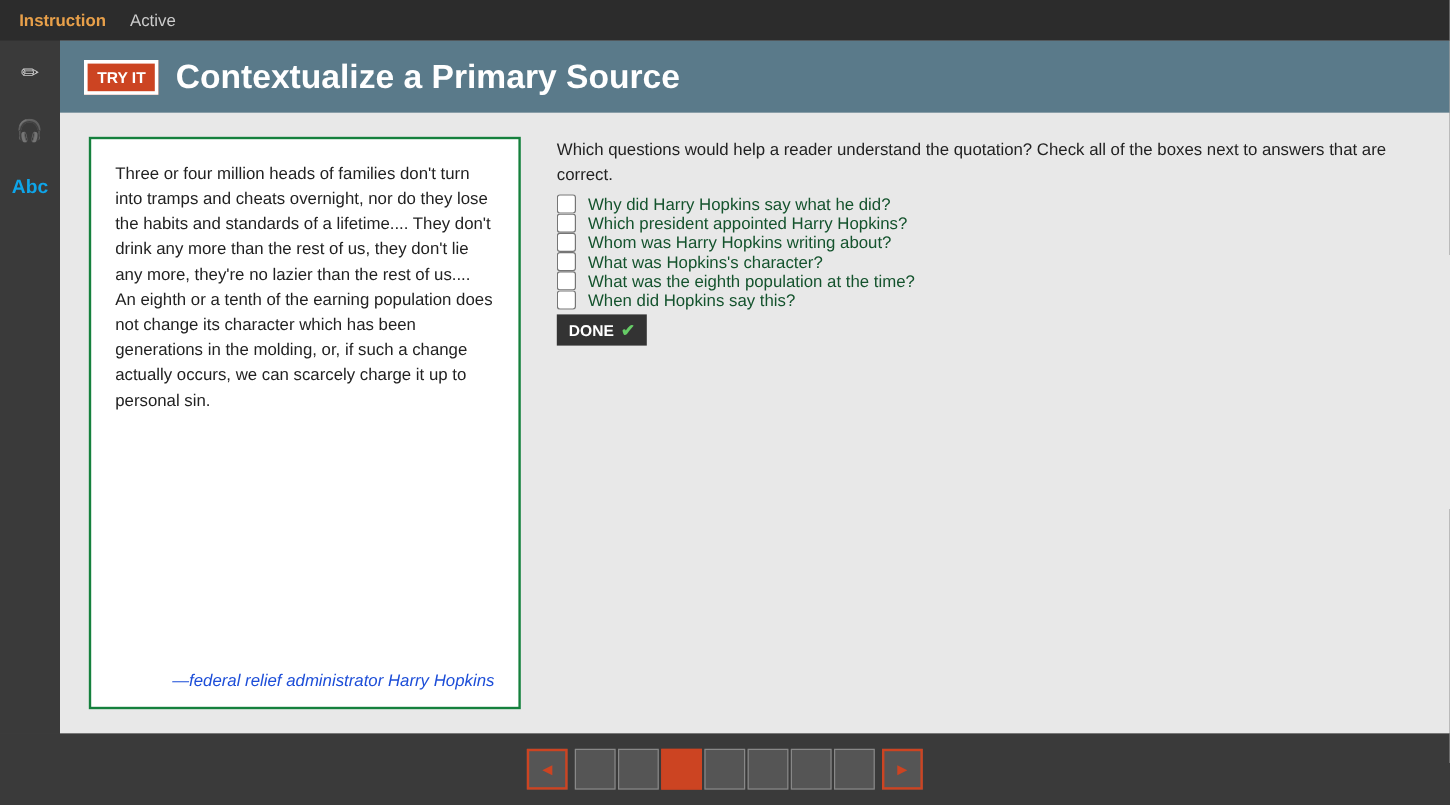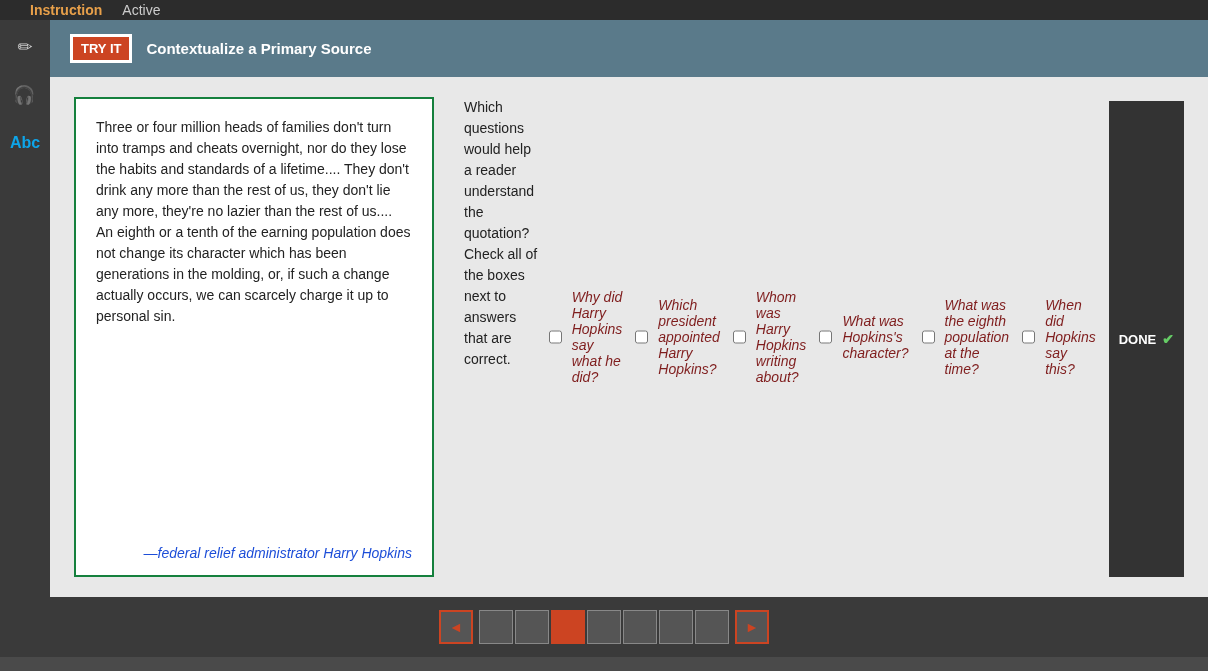--- a/index.html
+++ b/index.html
@@ -7,24 +7,24 @@
       width: 1208px;
       height: 671px;
       background: #4a4a4a;
       font-family: Arial, sans-serif;
       overflow: hidden;
     }
 
     
     .top-bar {
       background: #2c2c2c;
-      height: 20px;
-      display: flex;
-      align-items: center;
-      padding: 0 30px;
+      height: 34px;
+      display: flex;
+      align-items: center;
+      padding: 0 16px;
       gap: 20px;
     }
     .top-bar-item {
       color: #e8a04a;
       font-size: 14px;
       font-weight: bold;
       cursor: pointer;
     }
     .top-bar-item.active {
       color: #cccccc;
@@ -79,21 +79,21 @@
       background: #cc4422;
       color: white;
       font-size: 13px;
       font-weight: bold;
       padding: 4px 8px;
       border: 3px solid white;
       white-space: nowrap;
     }
     .card-title {
       color: white;
-      font-size: 15px;
+      font-size: 28px;
       font-weight: bold;
     }
 
     
     .card-body {
       flex: 1;
       background: #e8e8e8;
       padding: 20px 24px;
       display: flex;
       gap: 30px;
@@ -119,21 +119,21 @@
       color: #1d4ed8;
       font-style: italic;
       text-align: right;
       margin-top: 14px;
     }
 
     
     .question-area {
       flex: 1;
       display: flex;
-      gap: 10px;
+      flex-direction: column;
     }
     .question-prompt {
       font-size: 14px;
       color: #222;
       line-height: 1.5;
       margin-bottom: 6px;
     }
     .checkbox-item {
       display: flex;
       align-items: center;
@@ -141,22 +141,21 @@
       cursor: pointer;
     }
     .checkbox-item input[type="checkbox"] {
       width: 16px;
       height: 16px;
       accent-color: #cc4422;
       cursor: pointer;
     }
     .checkbox-label {
       font-size: 14px;
-      color: #7f1d1d;
-      font-style: italic;
+      color: #14532d;
     }
     .done-button {
       display: inline-flex;
       align-items: center;
       gap: 6px;
       background: #333333;
       color: white;
       font-size: 13px;
       font-weight: bold;
       padding: 5px 10px;

